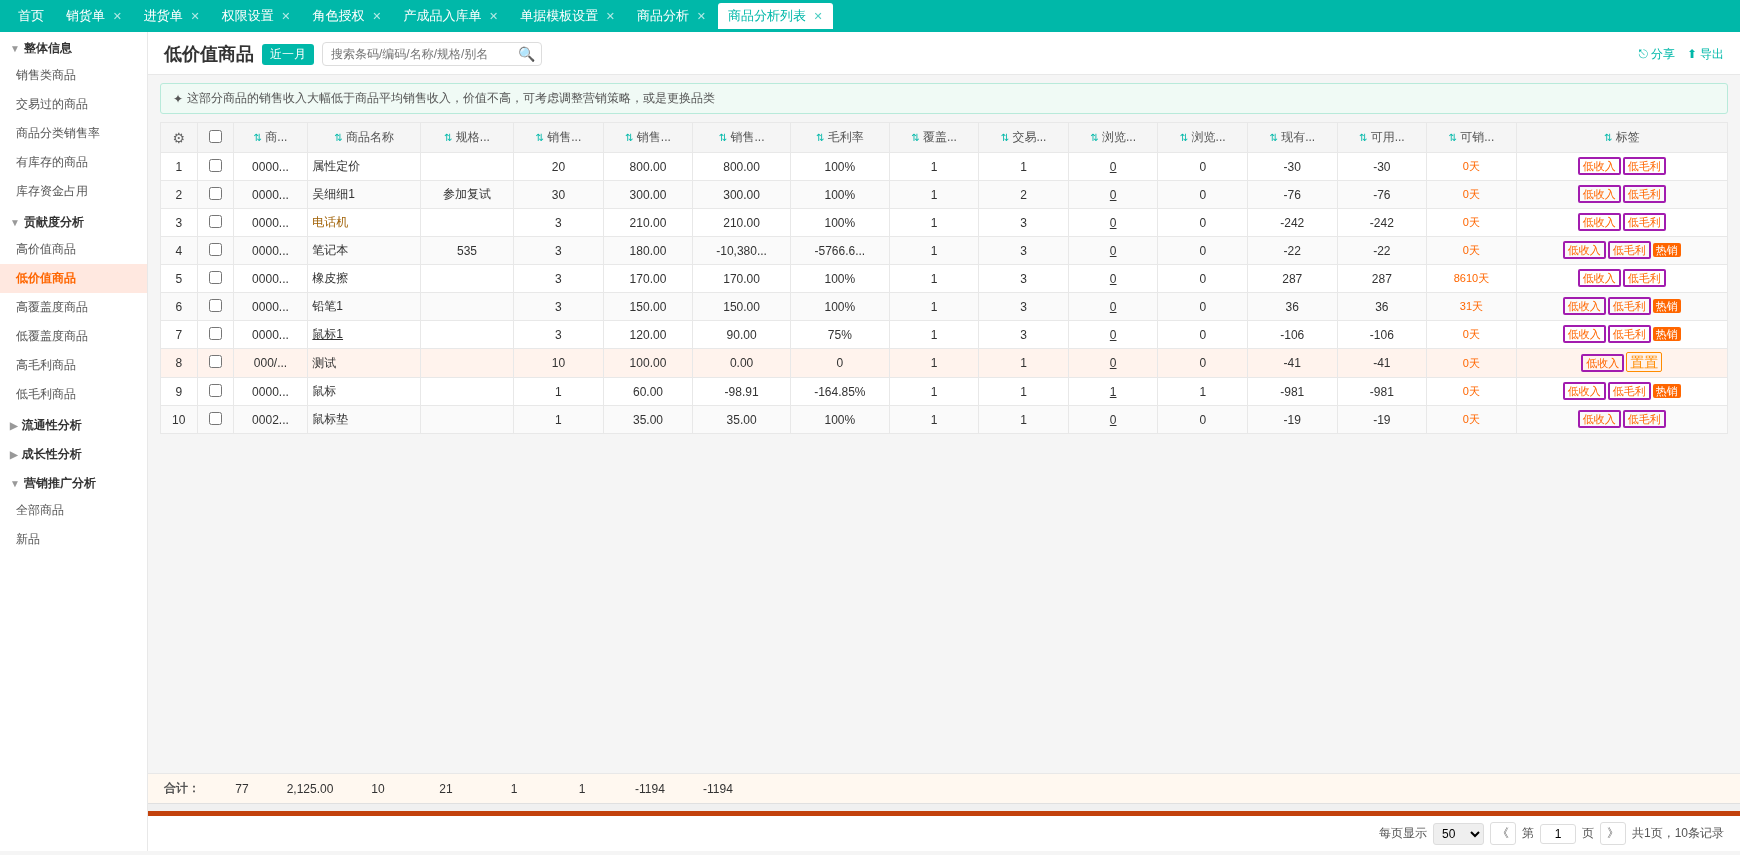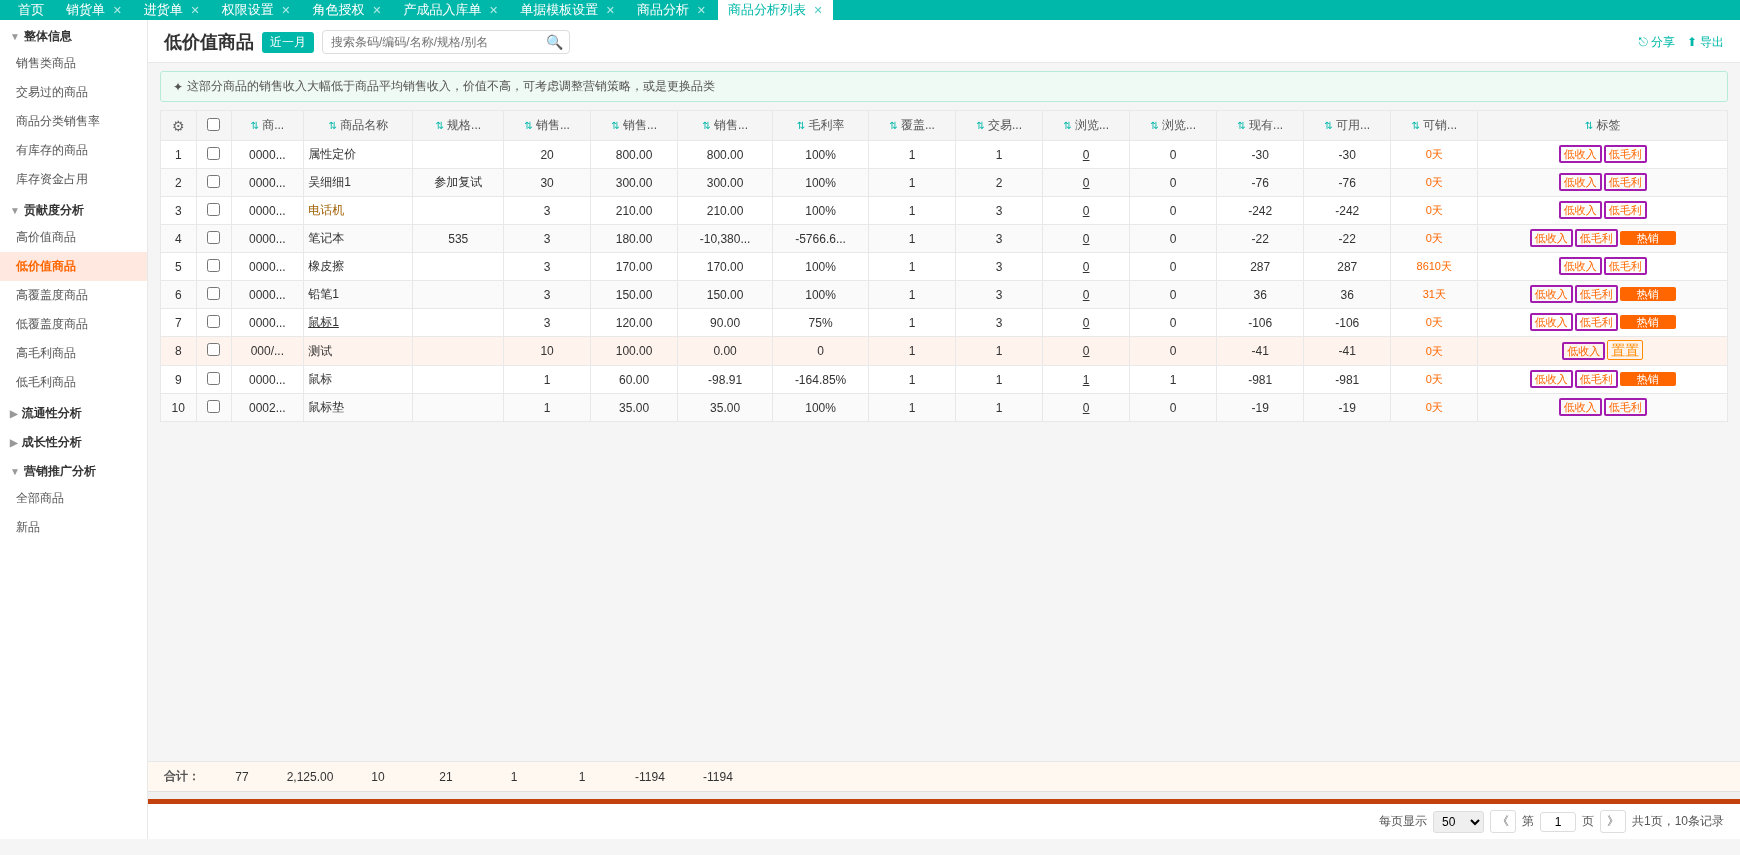--- a/index.html
+++ b/index.html
@@ -3,21 +3,21 @@
   <meta charset="utf-8">
   <style>
     * { box-sizing: border-box; margin: 0; padding: 0; font-family: "Microsoft YaHei", Arial, sans-serif; font-size: 12px; }
     body { background: #f5f5f5; overflow: hidden; }
 
     
     .top-nav {
       background: #00b8a9;
       display: flex;
       align-items: center;
-      height: 20px;
+      height: 32px;
       padding: 0 8px;
       gap: 2px;
     }
     .nav-item {
       color: #fff;
       padding: 4px 10px;
       cursor: pointer;
       border-radius: 3px 3px 0 0;
       white-space: nowrap;
       font-size: 13px;
@@ -97,21 +97,21 @@
       padding: 2px 8px;
       font-size: 12px;
       cursor: pointer;
       text-align: center;
     }
     .search-box {
       border: 1px solid #ddd;
       border-radius: 4px;
       padding: 4px 28px 4px 8px;
       font-size: 12px;
-      width: 248px;
+      width: 220px;
       outline: none;
       position: relative;
     }
     .search-wrap { position: relative; display: inline-block; }
     .search-icon-btn {
       position: absolute;
       right: 6px;
       top: 50%;
       transform: translateY(-50%);
       color: #00b8a9;
@@ -178,21 +178,21 @@
       text-align: center;
       color: #333;
       font-size: 12px;
       white-space: nowrap;
     }
     tr:nth-child(odd) td { background: #fff; }
     tr:nth-child(even) td { background: #fafafa; }
     tr.highlighted td { background: #fff3ed !important; }
 
     .tag-low-income { color: #ff6600; border: 2px solid #a21caf; border-radius: 2px; padding: 1px 3px; font-size: 11px; margin: 0 1px; }
-    .tag-hot { color: #fff; background: #ff6600; border-radius: 2px; padding: 1px 17px; font-size: 11px; margin: 0 1px; }
+    .tag-hot { color: #fff; background: #ff6600; border-radius: 2px; padding: 1px 3px; font-size: 11px; margin: 0 1px; }
     .tag-orange { color: #ff8c00; border: 1px solid #ff8c00; border-radius: 2px; padding: 1px 3px; font-size: 14px; margin: 0 1px; }
     .day-tag { color: #ff6600; font-size: 11px; }
     .underline { text-decoration: underline; cursor: pointer; }
     .gear-icon { font-size: 14px; color: #666; cursor: pointer; }
     input[type="checkbox"] { cursor: pointer; }
 
     
     .table-footer {
       background: #fff8f0;
       border-top: 1px solid #e8e8e8;

